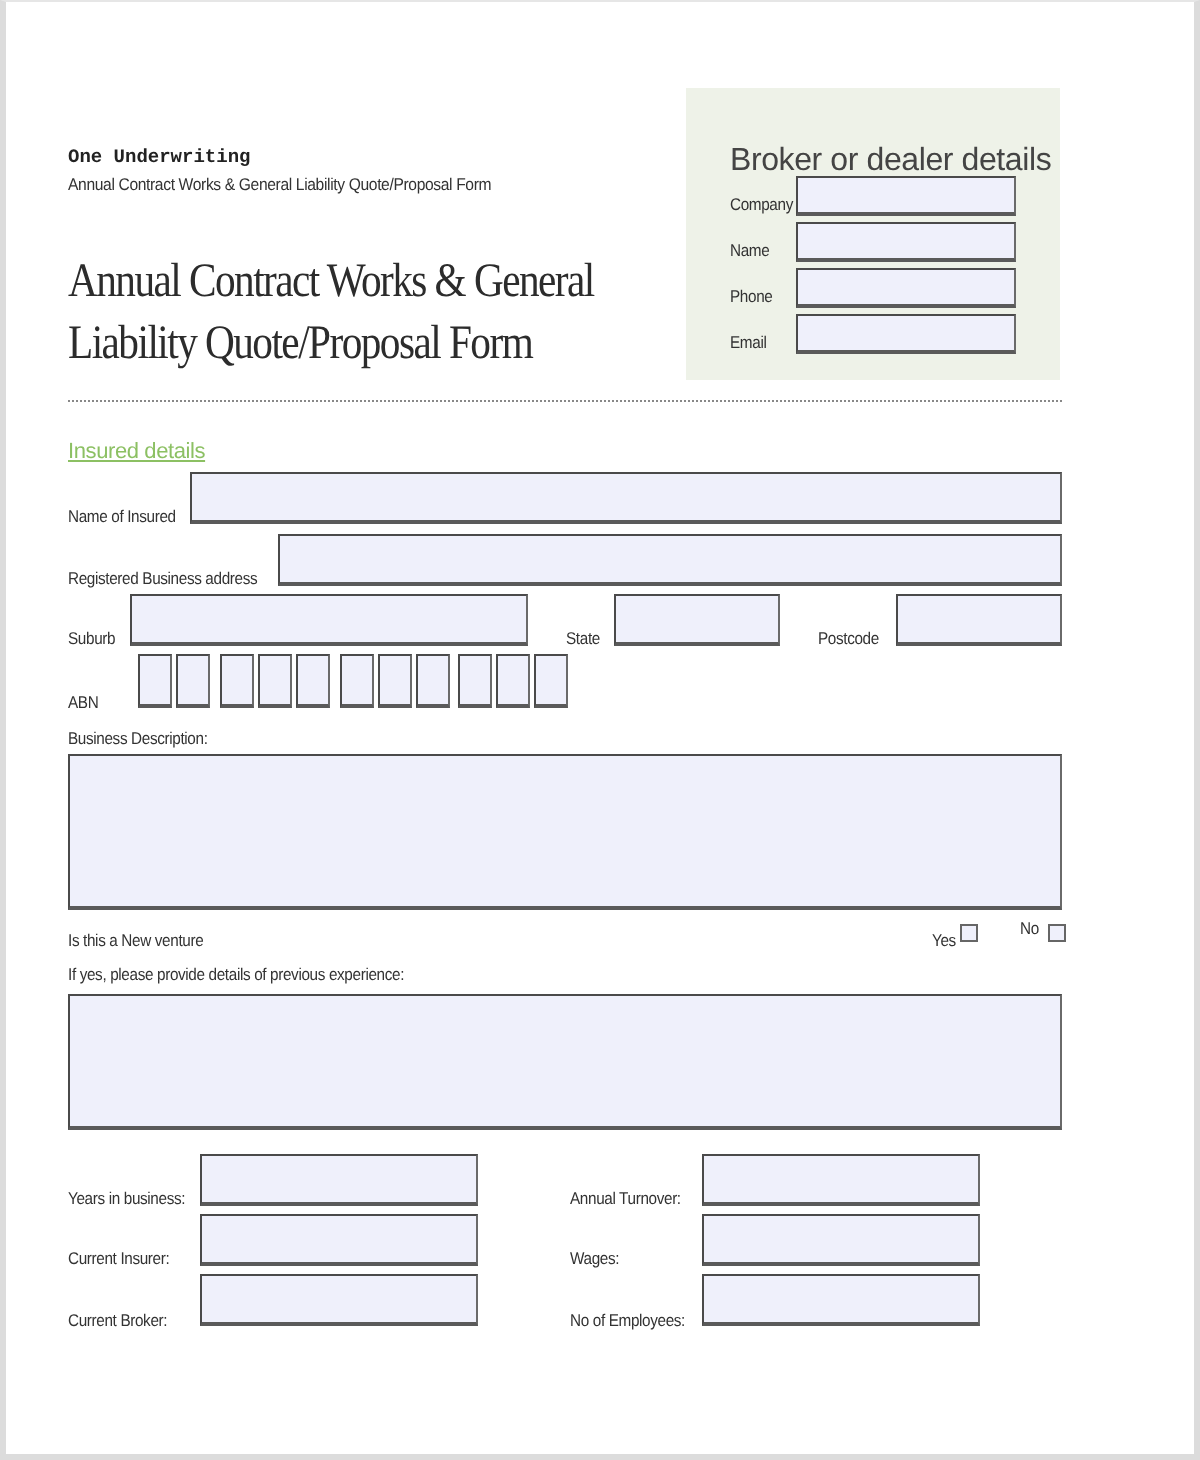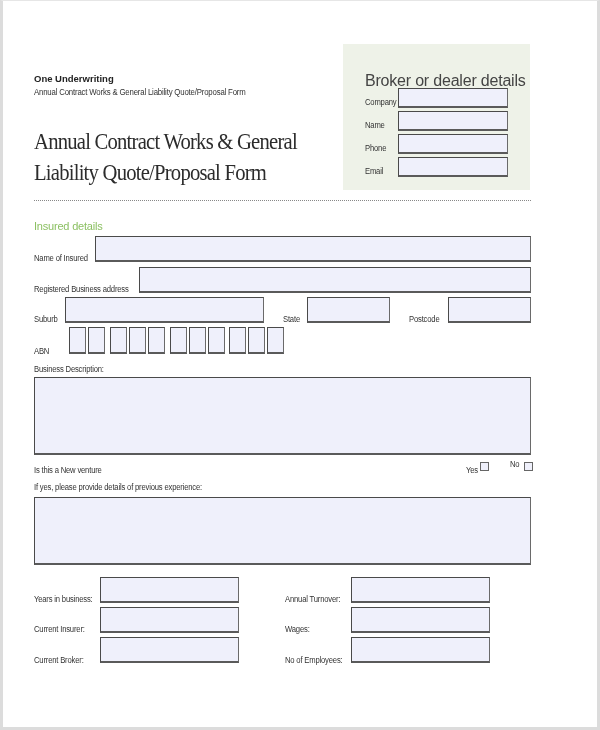--- a/index.html
+++ b/index.html
@@ -13,29 +13,29 @@
            border-bottom:2px solid #5a5a5a; box-sizing:border-box; }
   .lbl { position:absolute; font-size:8.5px; color:#333; white-space:nowrap; letter-spacing:-0.2px;
          transform:scaleX(0.9); transform-origin:left center; }
   .company { font-size:9.5px; font-weight:bold; color:#222; }
   .subtitle { font-size:8.5px; color:#333; letter-spacing:-0.2px; }
   .title { font-family:"Liberation Serif", serif; font-size:24px; line-height:30px; color:#2c2c2c;
            letter-spacing:-0.9px; transform:scaleX(0.86); transform-origin:left top; white-space:nowrap; }
   .broker-box { position:absolute; left:343px; top:44px; width:187px; height:146px; background:#eef2e8; }
   .broker-heading { position:absolute; left:365px; top:72px; font-size:16px; color:#444; letter-spacing:-0.2px; }
   .dotted { position:absolute; left:34px; top:200px; width:497px; border-top:1px dotted #888; }
-  .section-title { position:absolute; left:34px; top:220px; font-size:11px; color:#8cc063; letter-spacing:-0.2px; }
+  .section-title { position:absolute; left:34px; top:220px; font-size:11px; color:#8cc063; letter-spacing:-0.2px;text-decoration:underline; }
   .chk { position:absolute; width:9px; height:9px; background:#eff0fb; border:1px solid #666; box-sizing:border-box; }
 </style>
 </head>
 <body>
 
 <div class="page-frame"></div>
 
-<div class="abs company" style="left:34px;top:73px;">One Underwriting</div>
+<div class="abs company" style="left:34px;top:73px;font-family:Liberation Mono, monospace;">One Underwriting</div>
 <div class="abs subtitle" style="left:34px;top:87px;transform:scaleX(0.92);transform-origin:left;white-space:nowrap;">Annual Contract Works &amp; General Liability Quote/Proposal Form</div>
 <div class="abs title" style="left:34px;top:126px;">Annual Contract Works &amp; General</div>
 <div class="abs title" style="left:34px;top:157px;">Liability Quote/Proposal Form</div>
 
 <div class="broker-box"></div>
 <div class="broker-heading">Broker or dealer details</div>
 <div class="lbl" style="left:365px;top:97px;">Company</div>
 <div class="field" style="left:398px;top:88px;width:110px;height:20px;"></div>
 <div class="lbl" style="left:365px;top:120px;">Name</div>
 <div class="field" style="left:398px;top:111px;width:110px;height:20px;"></div>

